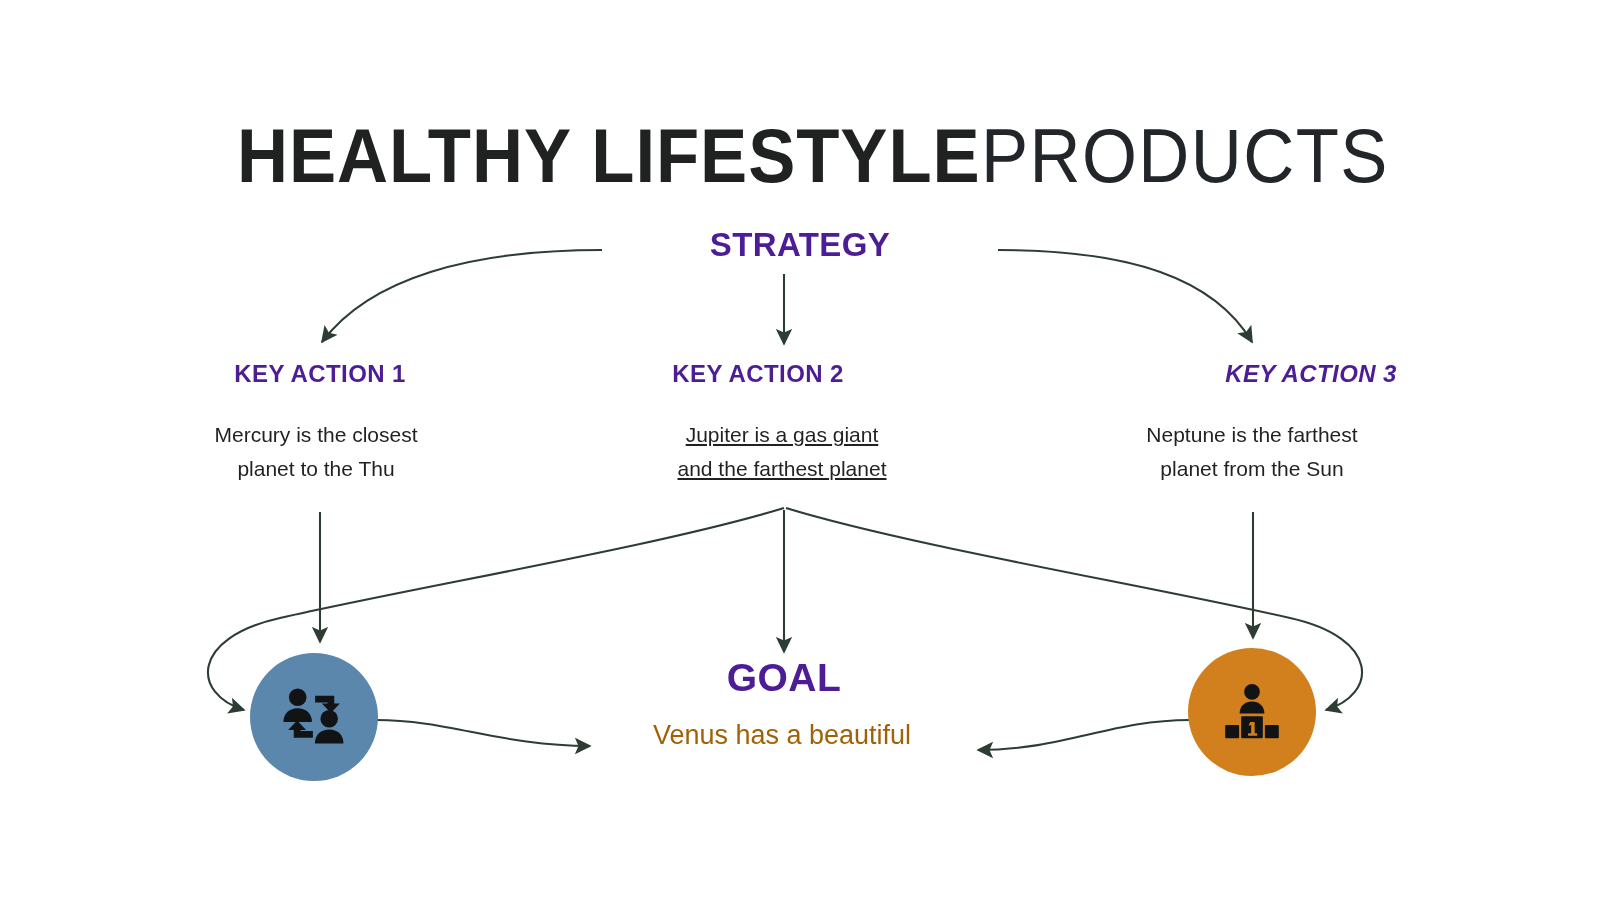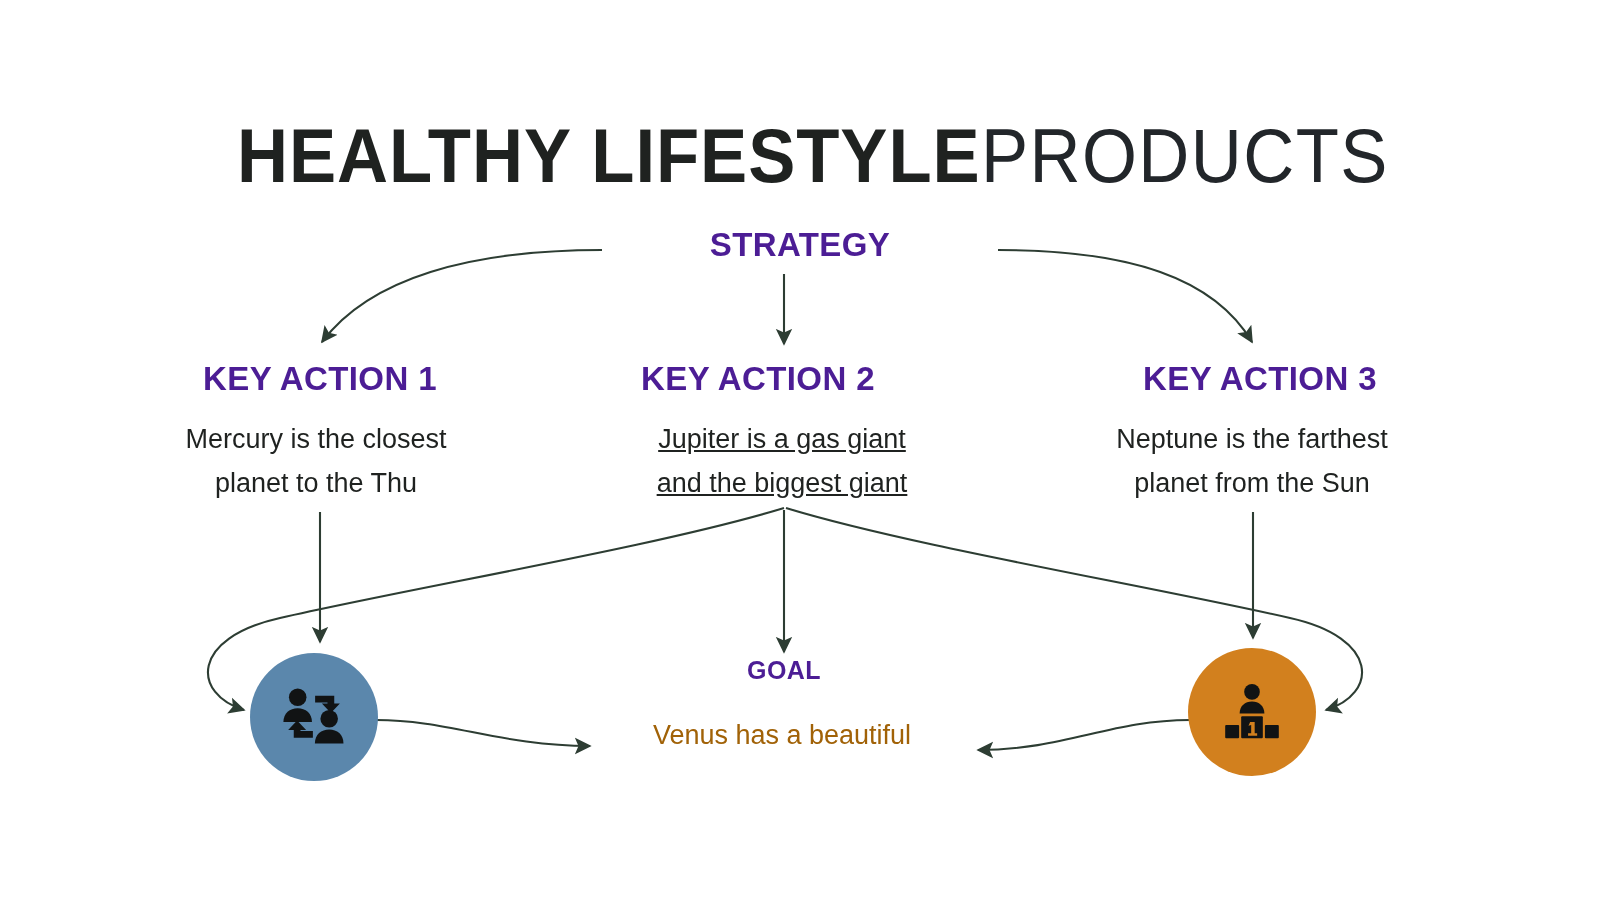--- a/index.html
+++ b/index.html
@@ -69,47 +69,47 @@
     letter-spacing: 0.4px;
     white-space: nowrap;
   }
   #strategy-label {
     left: 620px;
     top: 200px;
     width: 360px;
     font-size: 33px;
   }
   .ka-heading {
-    font-size: 33px;
+    font-size: 24px;
     top: 334px;
     width: 400px;
   }
   #ka1-heading { left: 120px; }
   #ka2-heading { left: 558px; }
-  #ka3-heading { left: 1060px; }
+  #ka3-heading { left: 1111px; font-style: italic; }
 
   .ka-body {
     position: absolute;
     text-align: center;
-    font-size: 27px;
+    font-size: 21px;
     font-weight: 400;
     line-height: 1.62;
     color: #1f2220;
     top: 392px;
     width: 400px;
   }
   #ka1-body { left: 116px; }
   #ka2-body { left: 582px; text-decoration: underline; }
   #ka3-body { left: 1052px; }
 
   #goal-heading {
     left: 584px;
     top: 630px;
     width: 400px;
-    font-size: 25px;
+    font-size: 39px;
   }
   #goal-body {
     position: absolute;
     left: 582px;
     top: 688px;
     width: 400px;
     text-align: center;
     font-size: 27px;
     line-height: 1.62;
     color: #a16207;
@@ -181,21 +181,21 @@
 
   <div class="node-heading ka-heading" id="ka1-heading">KEY ACTION 1</div>
   <div class="ka-body" id="ka1-body">
     <div>Mercury is the closest</div>
     <div>planet to the Thu</div>
   </div>
 
   <div class="node-heading ka-heading" id="ka2-heading">KEY ACTION 2</div>
   <div class="ka-body" id="ka2-body">
     <div>Jupiter is a gas giant</div>
-    <div>and the biggest giant</div>
+    <div>and the farthest planet</div>
   </div>
 
   <div class="node-heading ka-heading" id="ka3-heading">KEY ACTION 3</div>
   <div class="ka-body" id="ka3-body">
     <div>Neptune is the farthest</div>
     <div>planet from the Sun</div>
   </div>
 
   <div class="node-heading" id="goal-heading">GOAL</div>
   <div id="goal-body">

